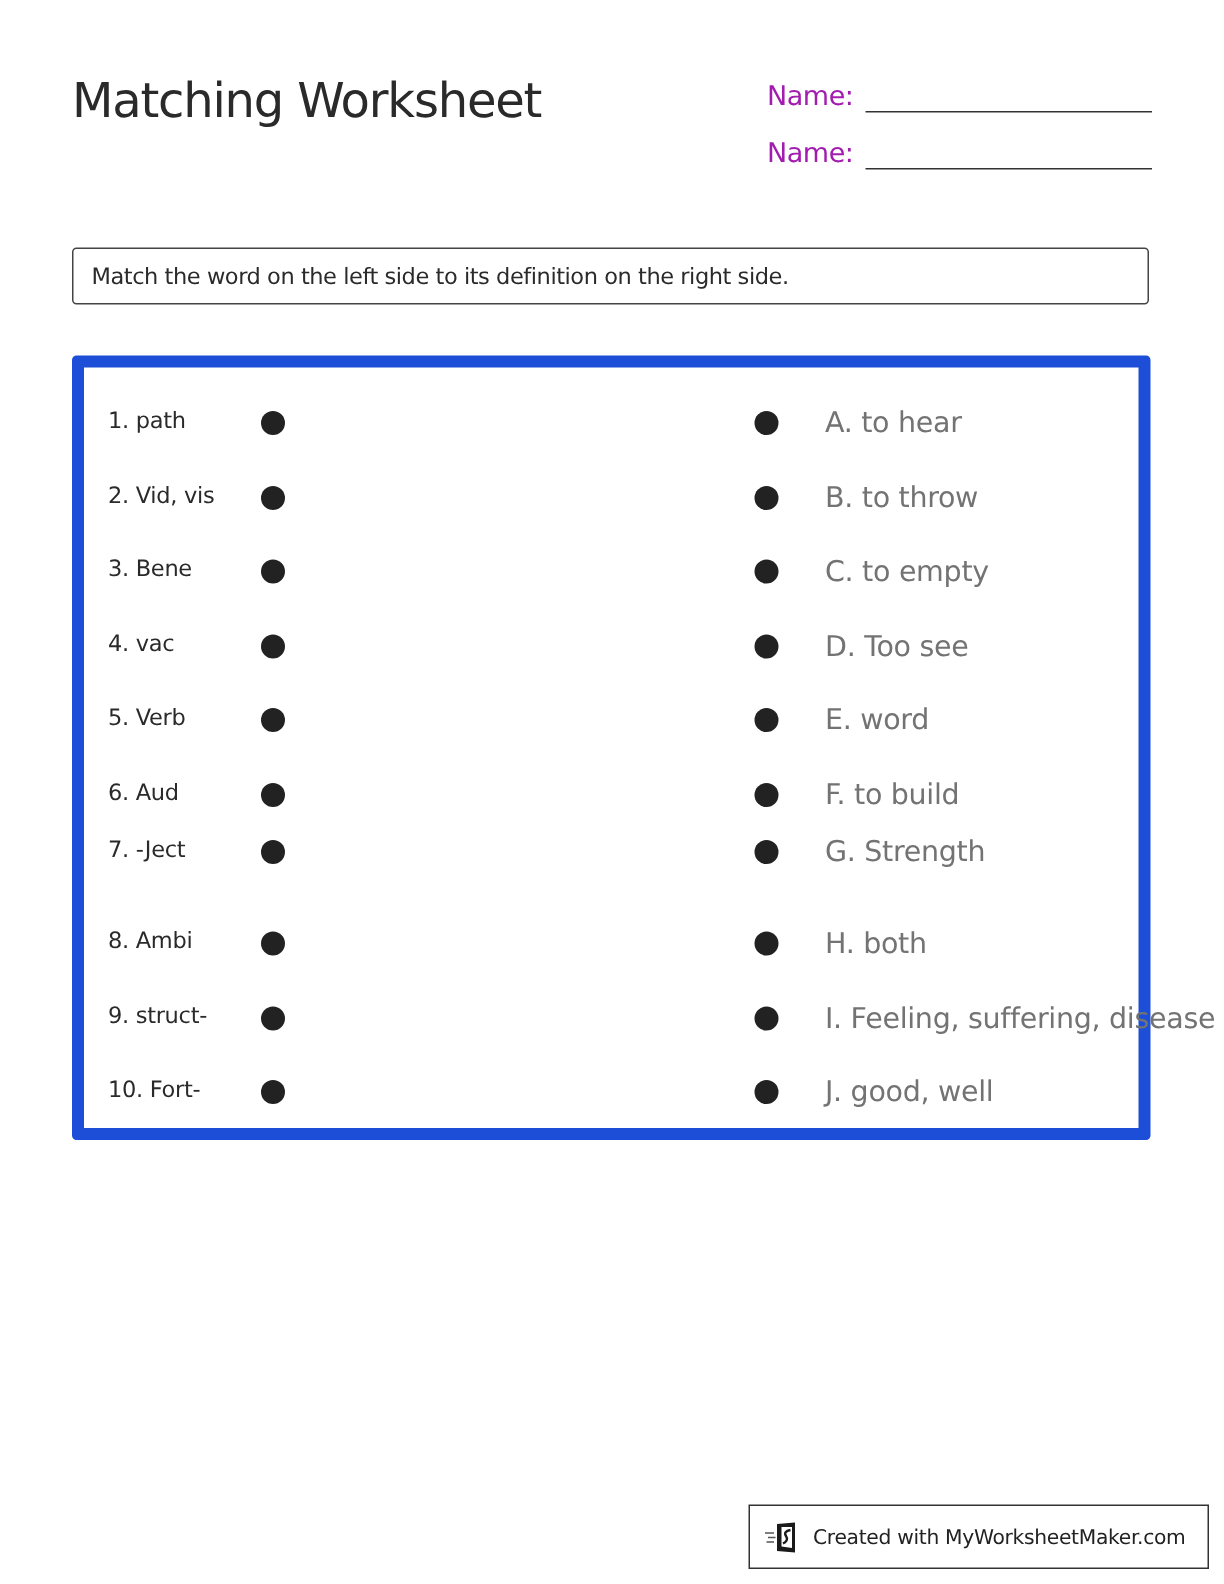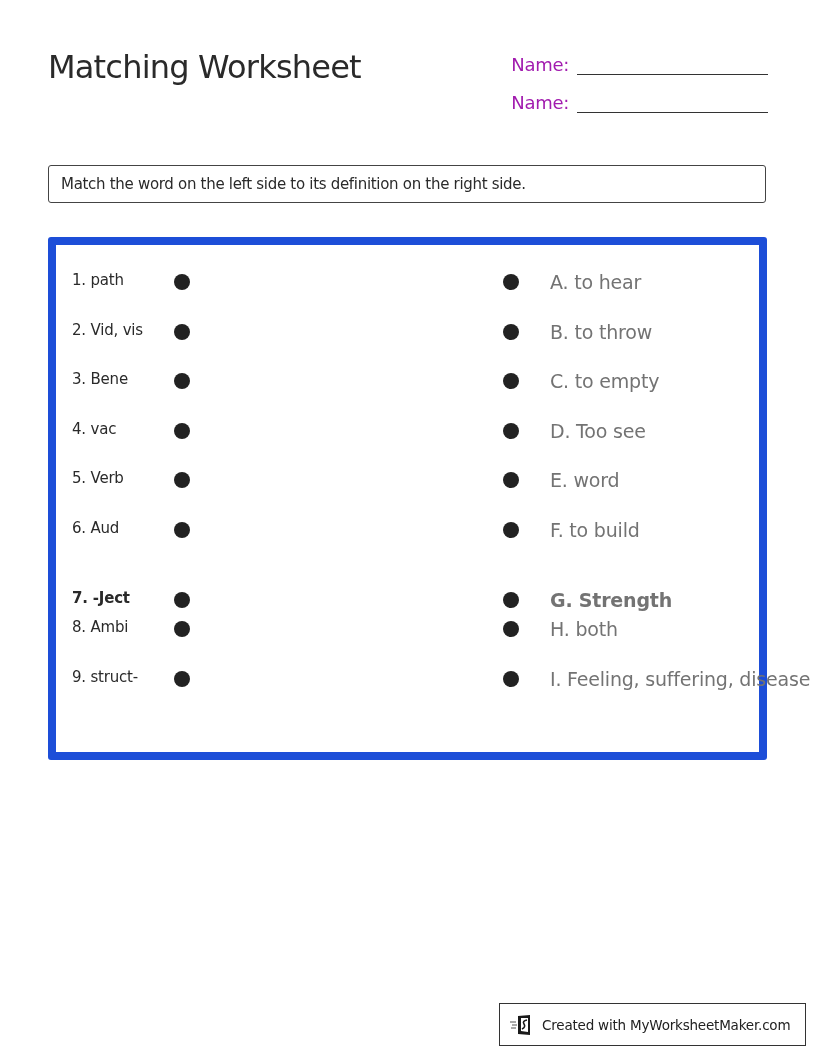--- a/index.html
+++ b/index.html
@@ -175,37 +175,43 @@
     <span class="dot left"></span>
     <span class="dot right"></span>
     <span class="definition">E. word</span>
   </div>
   <div class="row" style="top:274px;">
     <span class="term">6. Aud</span>
     <span class="dot left"></span>
     <span class="dot right"></span>
     <span class="definition">F. to build</span>
   </div>
-  <div class="row" style="top:344px;font-weight:bold;">
+  <div class="row" style="top:312px;">
     <span class="term">7. -Ject</span>
     <span class="dot left"></span>
     <span class="dot right"></span>
     <span class="definition">G. Strength</span>
   </div>
   <div class="row" style="top:373px;">
     <span class="term">8. Ambi</span>
     <span class="dot left"></span>
     <span class="dot right"></span>
     <span class="definition">H. both</span>
   </div>
   <div class="row" style="top:423px;">
     <span class="term">9. struct-</span>
     <span class="dot left"></span>
     <span class="dot right"></span>
     <span class="definition">I. Feeling, suffering, disease</span>
+  </div>
+  <div class="row" style="top:472px;">
+    <span class="term">10. Fort-</span>
+    <span class="dot left"></span>
+    <span class="dot right"></span>
+    <span class="definition">J. good, well</span>
   </div>
 </div>
 
 <div class="footer-badge">
   <svg class="logo-icon" viewBox="0 0 24 22">
     <line x1="0" y1="8" x2="6" y2="8" stroke="#555" stroke-width="1"></line>
     <line x1="2" y1="11" x2="7" y2="11" stroke="#555" stroke-width="1"></line>
     <line x1="1" y1="14" x2="6" y2="14" stroke="#555" stroke-width="1"></line>
     <polygon points="8,2 20,1 20,21 8,20" fill="#1a1a1a"></polygon>
     <polygon points="11,4 18,4 18,18 11,17" fill="#ffffff"></polygon>

